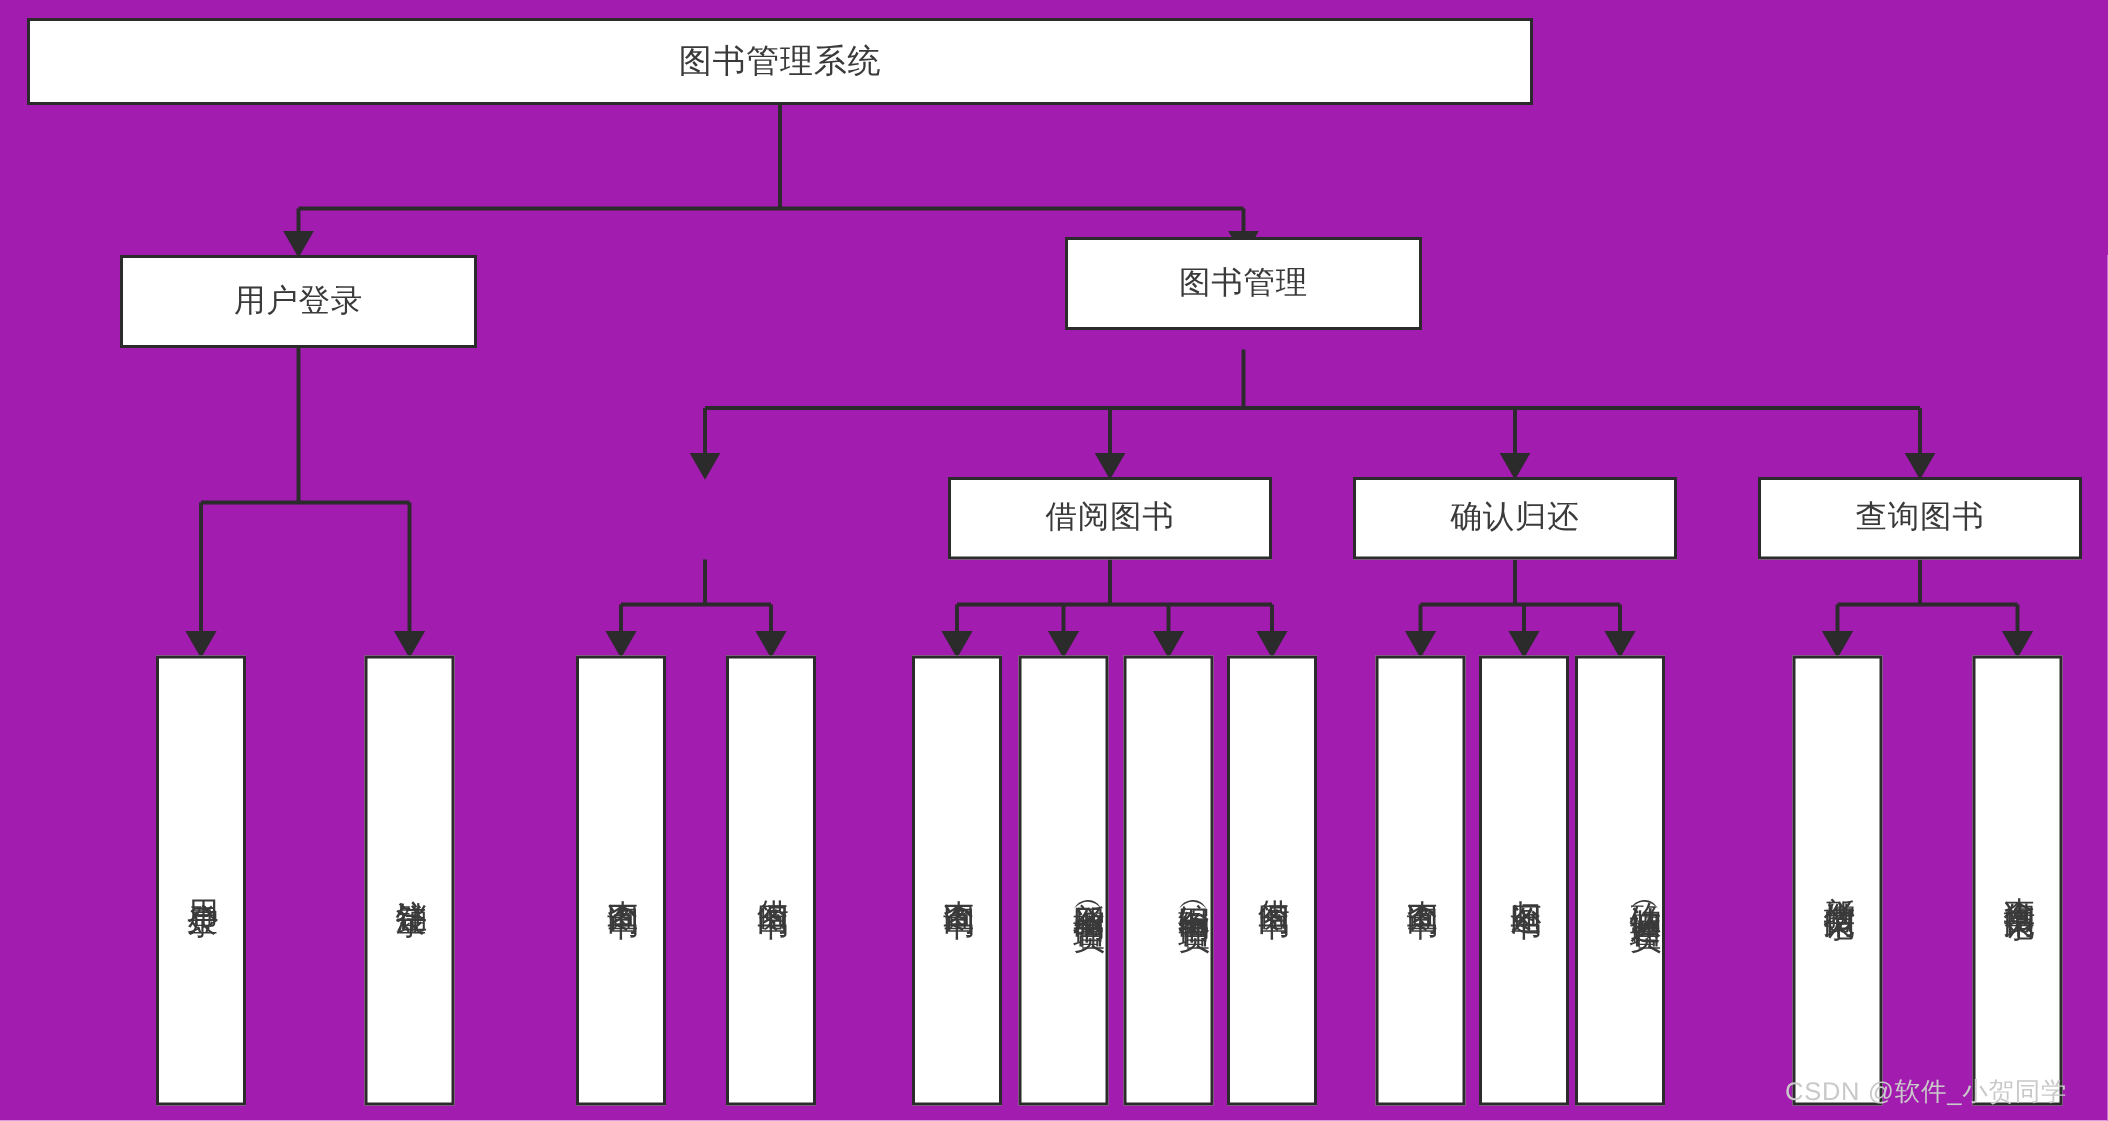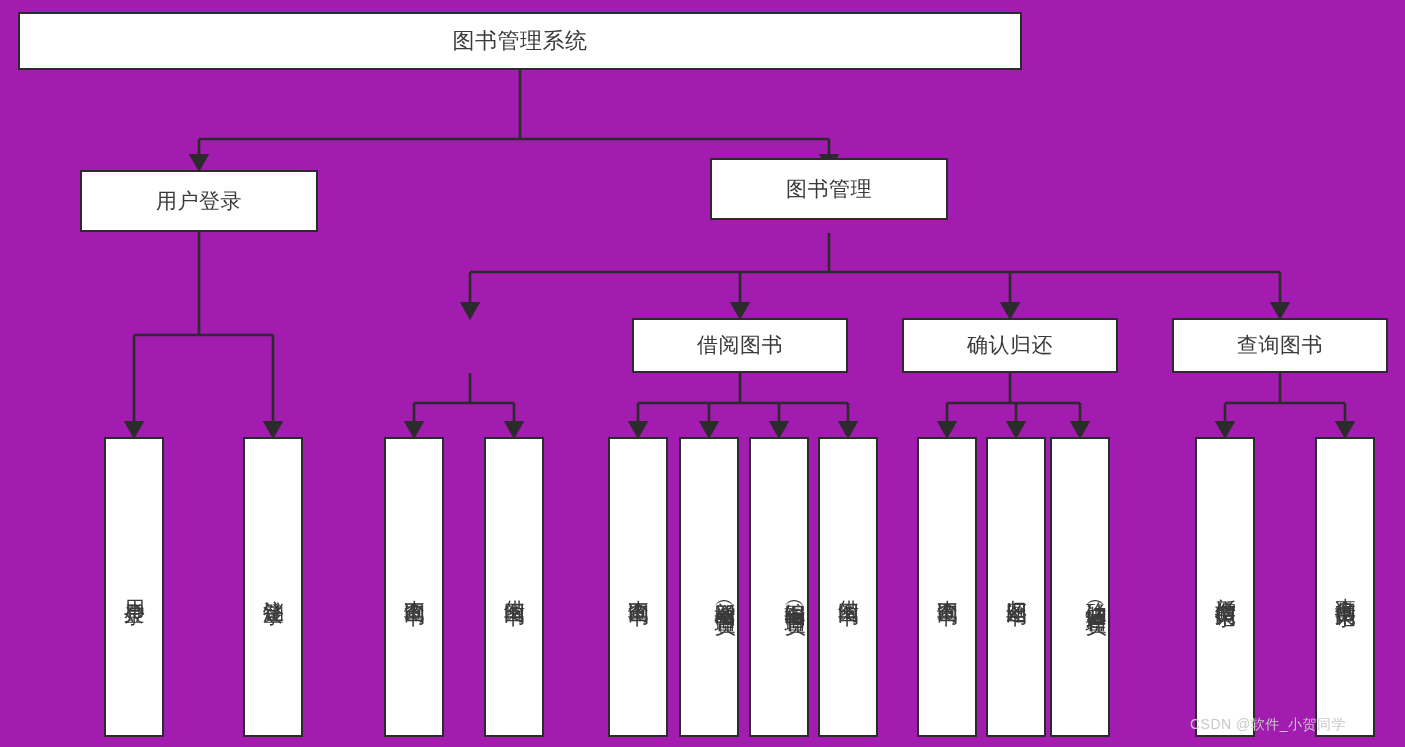--- a/index.html
+++ b/index.html
@@ -55,21 +55,21 @@
     justify-content: center;
     padding-top: 14px;
   }
   .node-v.center-text {
     align-items: center;
     padding-top: 0;
   }
   .watermark {
     position: absolute;
     color: #c9c9c9;
-    font-size: 14px;
+    font-size: 17px;
     letter-spacing: 0.5px;
     white-space: nowrap;
   }
 </style>
 </head>
 <body>
 
 <div id="canvas">
 
   <svg id="edges" viewBox="0 0 1405 747" xmlns="http://www.w3.org/2000/svg">

